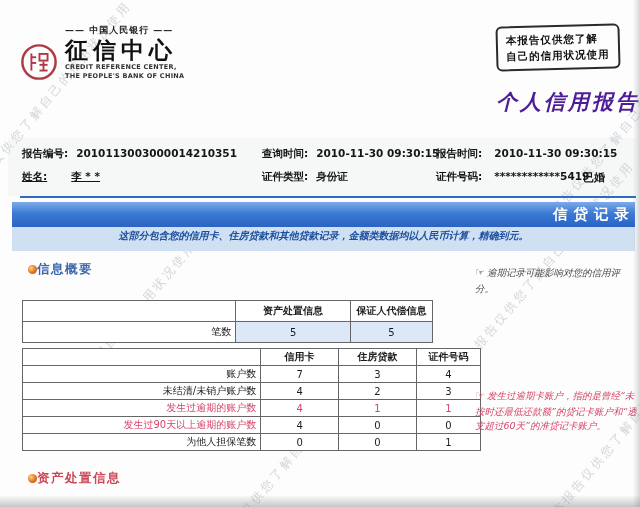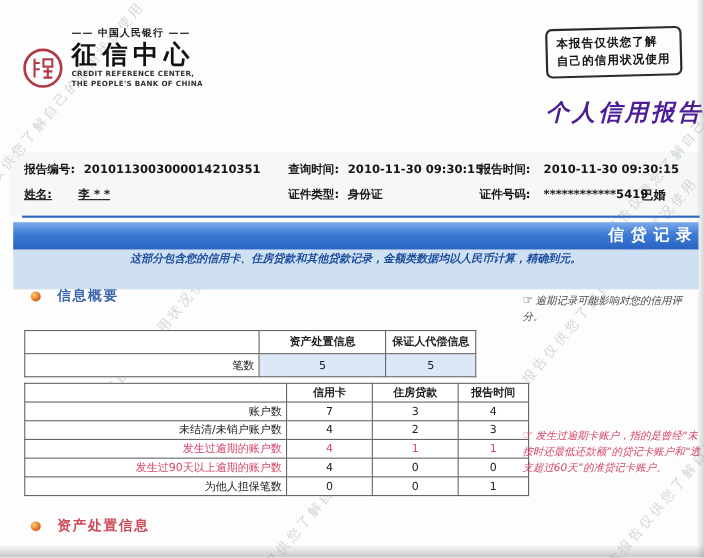--- a/index.html
+++ b/index.html
@@ -36,25 +36,25 @@
   .kv { position:absolute; font-size:10.5px; font-weight:700; color:#151515; white-space:nowrap; z-index:2; }
   .kv .v { margin-left:8px; }
   .kv .v-wide { margin-left:24px; }
   .kv .v-mid { margin-left:12px; }
   .marital { position:absolute; left:583px; top:170px; font-size:11px; font-weight:700; z-index:2; }
 
   .top-rule { position:absolute; left:20px; right:4px; top:196px; height:2px; background:#2e6cc4; z-index:2; }
   .banner { position:absolute; left:12px; right:5px; top:202px; height:25px;
     background:linear-gradient(180deg,#7cabe9 0%,#3c7ad4 45%,#2a63c2 100%);
     color:#fff; font-weight:700; font-size:14.5px; letter-spacing:6px; text-align:right; line-height:25px; z-index:2; }
-  .banner-sub { position:absolute; left:12px; right:5px; top:227px; height:36px; background:#cfe0f3;
+  .banner-sub { position:absolute; left:12px; right:5px; top:227px; height:24px; background:#cfe0f3;
     color:#1d4f9e; font-size:10px; font-weight:700; font-style:italic; text-align:center; line-height:18px; z-index:2; }
 
   
-  .sec-heading { position:absolute; left:28px; display:flex; align-items:center; gap:15px;
+  .sec-heading { position:absolute; left:28px; display:flex; align-items:center; gap:0;
     font-weight:700; font-size:12.5px; letter-spacing:1.5px; z-index:2; }
   .bullet { width:9px; height:9px; border-radius:50%;
     background:radial-gradient(circle at 35% 35%, #ffd27a, #e06a1f 60%, #a33b10); display:inline-block; }
   .blue-h { color:#3b66ad; }
   .red-h { color:#cc4757; }
   .h1-pos { top:261px; }
   .h2-pos { top:470px; }
 
   
   .note { position:absolute; left:475px; width:162px; font-size:9.5px; font-style:italic; line-height:1.5; z-index:2; }
@@ -177,21 +177,21 @@
         <col style="width:52%">
         <col style="width:17%">
         <col style="width:17%">
         <col style="width:14%">
       </colgroup>
     <tbody>
       <tr>
         <th class="lbl"></th>
         <th>信用卡</th>
         <th>住房贷款</th>
-        <th>报告时间</th>
+        <th>证件号码</th>
       </tr>
       <tr>
         <td class="lbl">账户数</td>
         <td>7</td>
         <td>3</td>
         <td>4</td>
       </tr>
       <tr>
         <td class="lbl">未结清/未销户账户数</td>
         <td>4</td>

